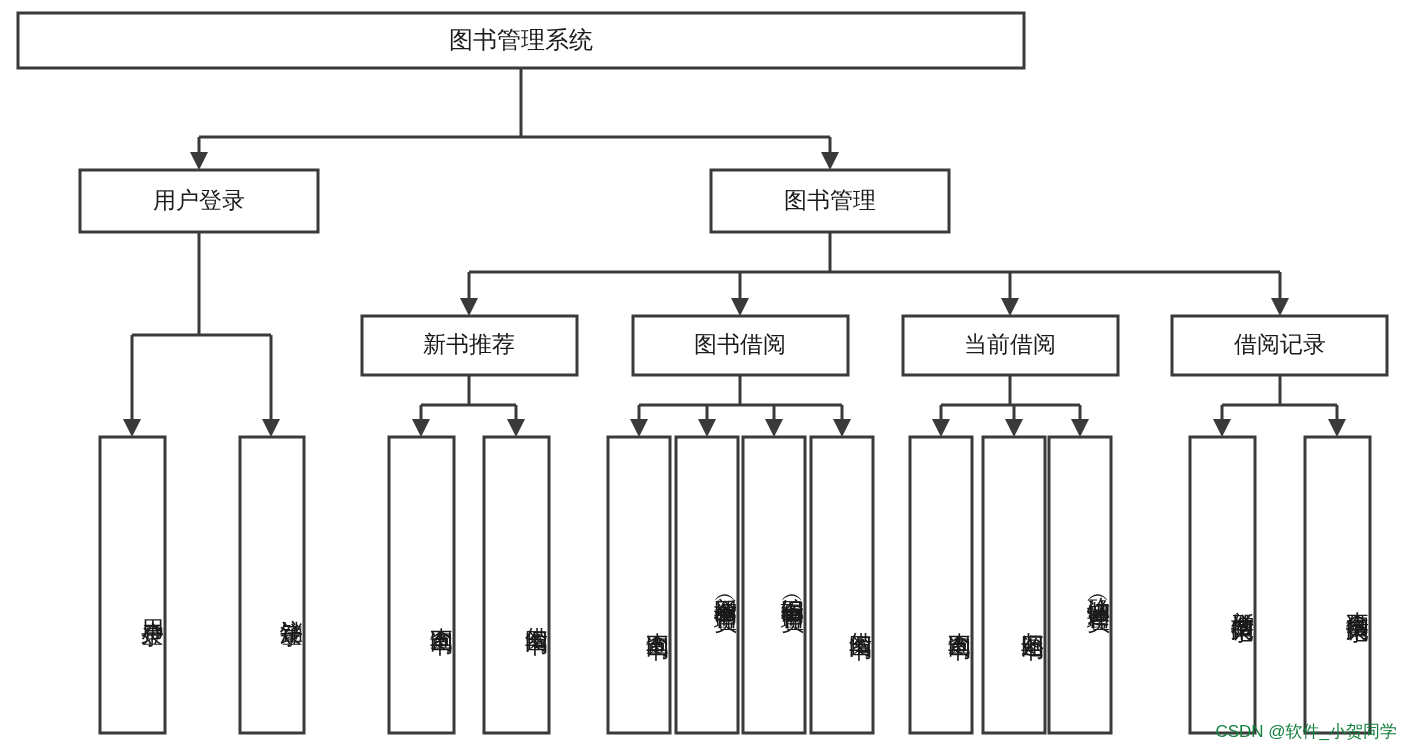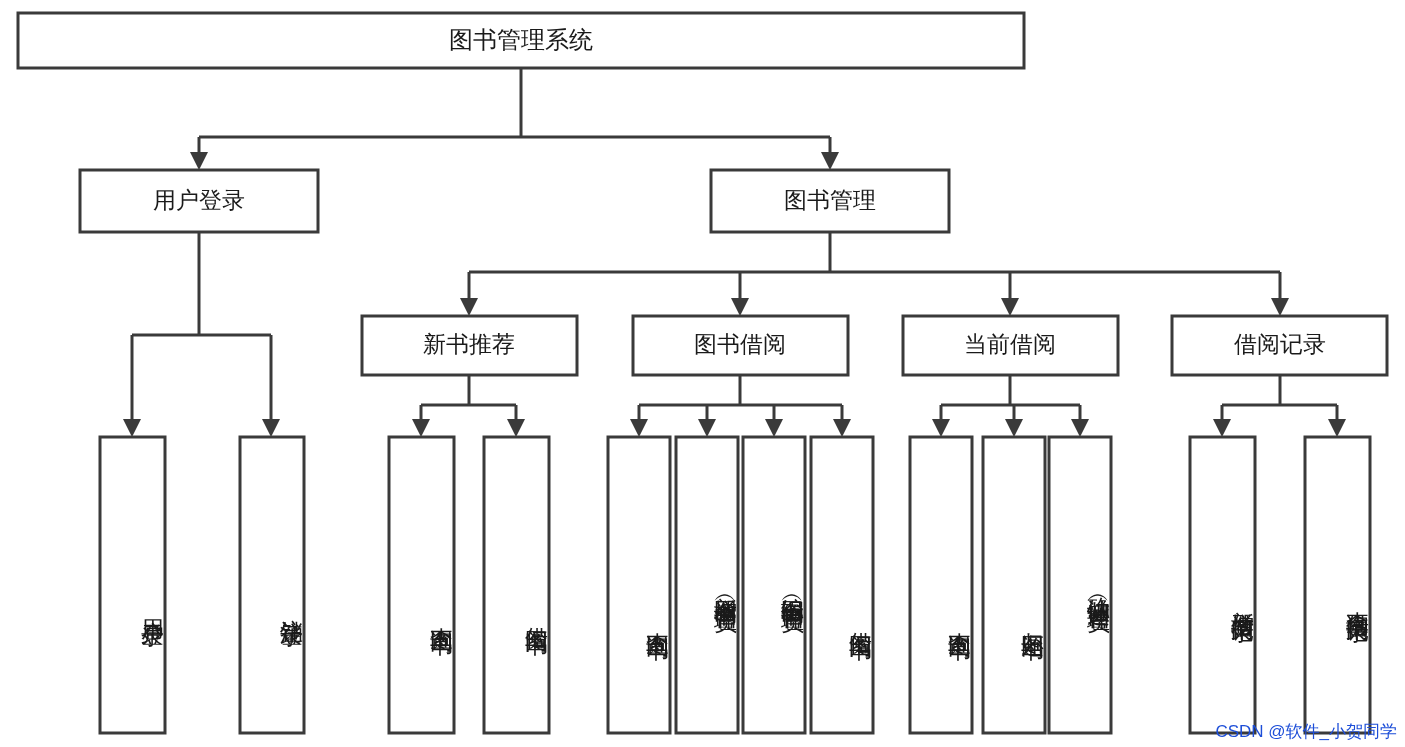--- a/index.html
+++ b/index.html
@@ -63,21 +63,21 @@
     justify-content: center;
     white-space: nowrap;
     pointer-events: none;
   }
   .watermark {
     position: absolute;
     right: 8px;
     bottom: 4px;
     font-family: "Liberation Sans", "DejaVu Sans", sans-serif;
     font-size: 17px;
-    color: #1d4ed8;
+    color: #15803d;
     white-space: nowrap;
   }
 </style>
 </head>
 <body>
 
 <svg id="diagram" viewBox="0 0 1405 747">
   <defs>
     <marker id="arrow" viewBox="0 0 12 14" refX="6" refY="13" markerWidth="12" markerHeight="14" orient="auto-start-reverse" markerUnits="userSpaceOnUse">
       <path d="M 0 0 L 12 0 L 6 14 Z" class="arrowhead"></path>

